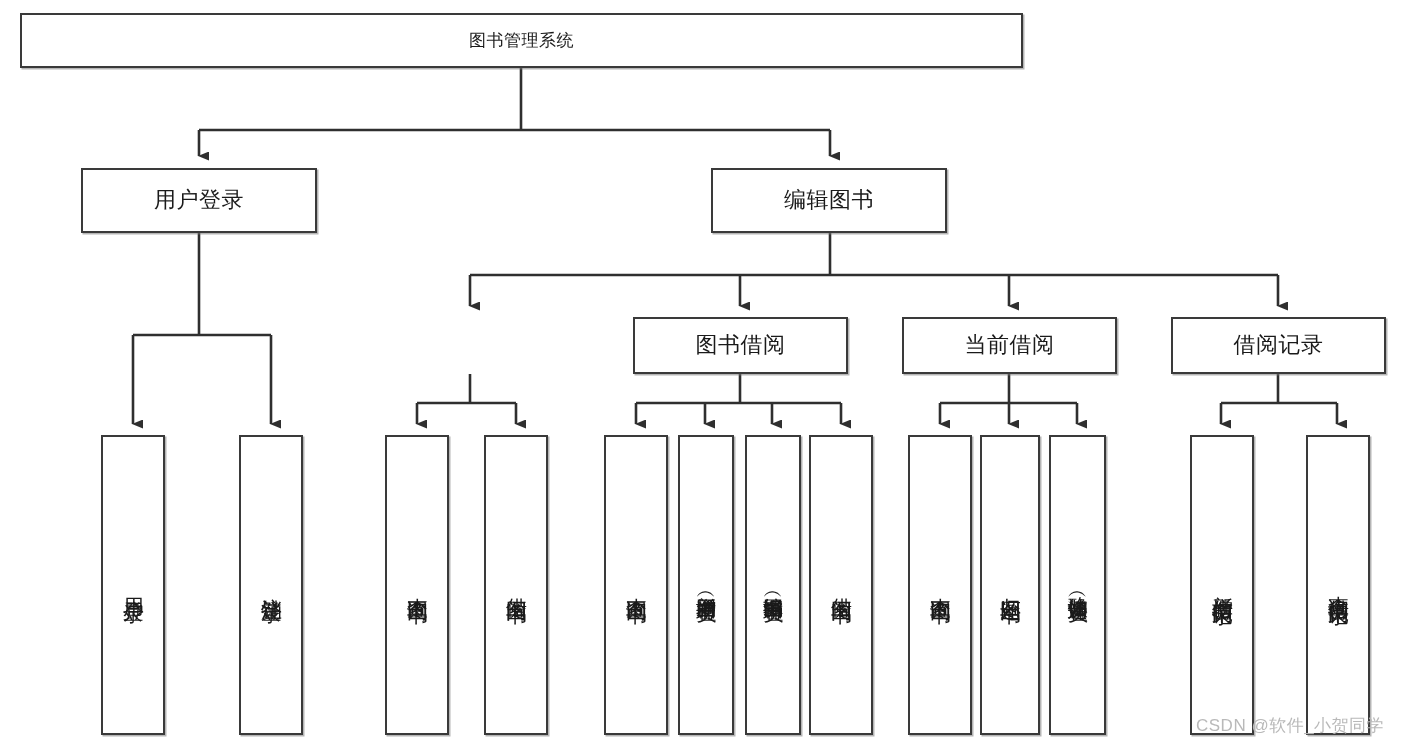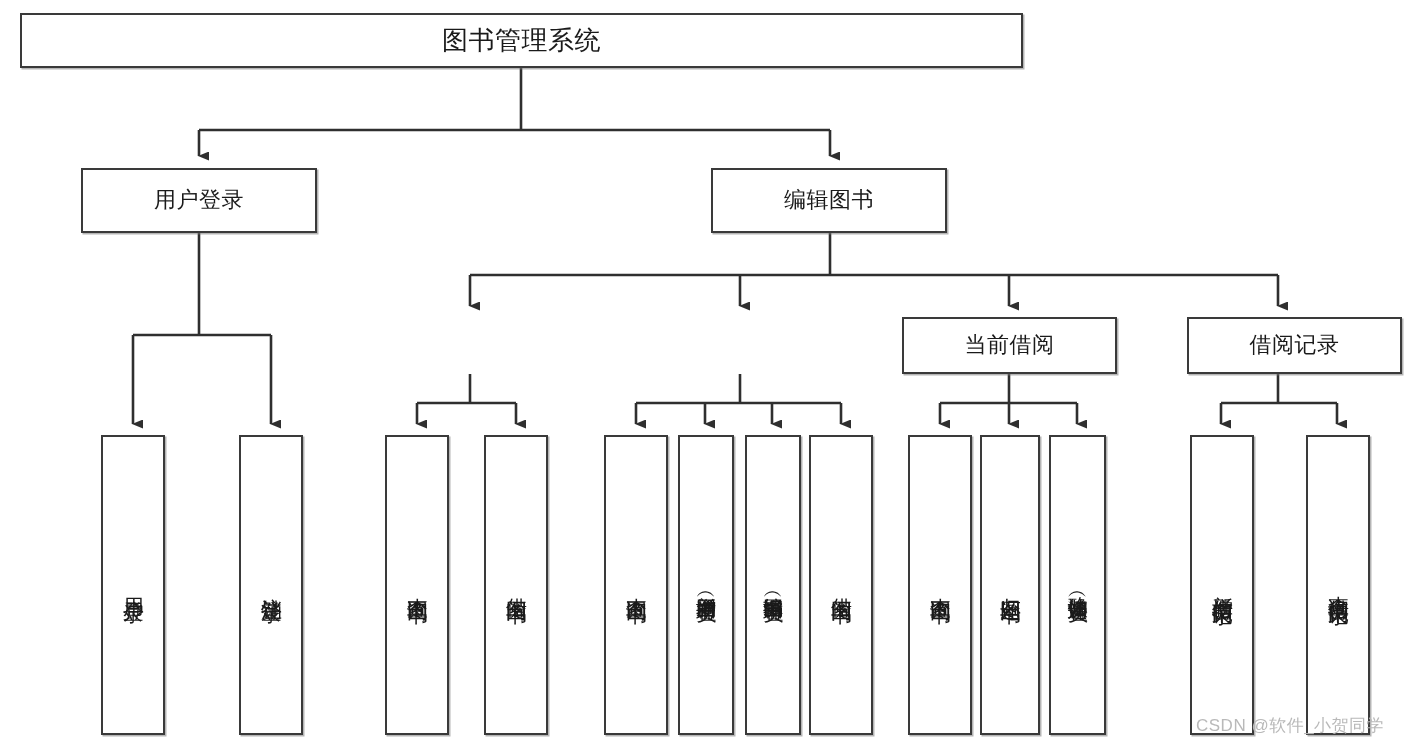--- a/index.html
+++ b/index.html
@@ -42,21 +42,21 @@
     text-align: center;
     line-height: 1.28;
     letter-spacing: 0.5px;
   }
   
   .node.horiz .node-label {
     font-size: 22px;
     writing-mode: horizontal-tb;
   }
   .node.root .node-label {
-    font-size: 26px;
+    font-size: 17px;
   }
   
   .node.vert {
     align-items: center;
     justify-content: center;
   }
   .node.vert .node-label {
     writing-mode: vertical-rl;
     text-orientation: upright;
     font-size: 21px;
@@ -140,26 +140,29 @@
 
   <div class="node horiz" style="left:81px; top:168px; width:236px; height:65px;">
     <span class="node-label">用户登录</span>
   </div>
 
   <div class="node horiz" style="left:711px; top:168px; width:236px; height:65px;">
     <span class="node-label">编辑图书</span>
   </div>
 
 
+  <div class="node horiz" style="left:633px; top:317px; width:215px; height:57px;">
+    <span class="node-label">图书借阅</span>
+  </div>
 
   <div class="node horiz" style="left:902px; top:317px; width:215px; height:57px;">
     <span class="node-label">当前借阅</span>
   </div>
 
-  <div class="node horiz" style="left:1171px; top:317px; width:215px; height:57px;margin-left:16px;">
+  <div class="node horiz" style="left:1171px; top:317px; width:215px; height:57px;">
     <span class="node-label">借阅记录</span>
   </div>
 
   <div class="node vert" style="left:101px; top:435px; width:64px; height:300px;">
     <span class="node-label">用户登录</span>
   </div>
 
   <div class="node vert" style="left:239px; top:435px; width:64px; height:300px;">
     <span class="node-label">注销登录</span>
   </div>

